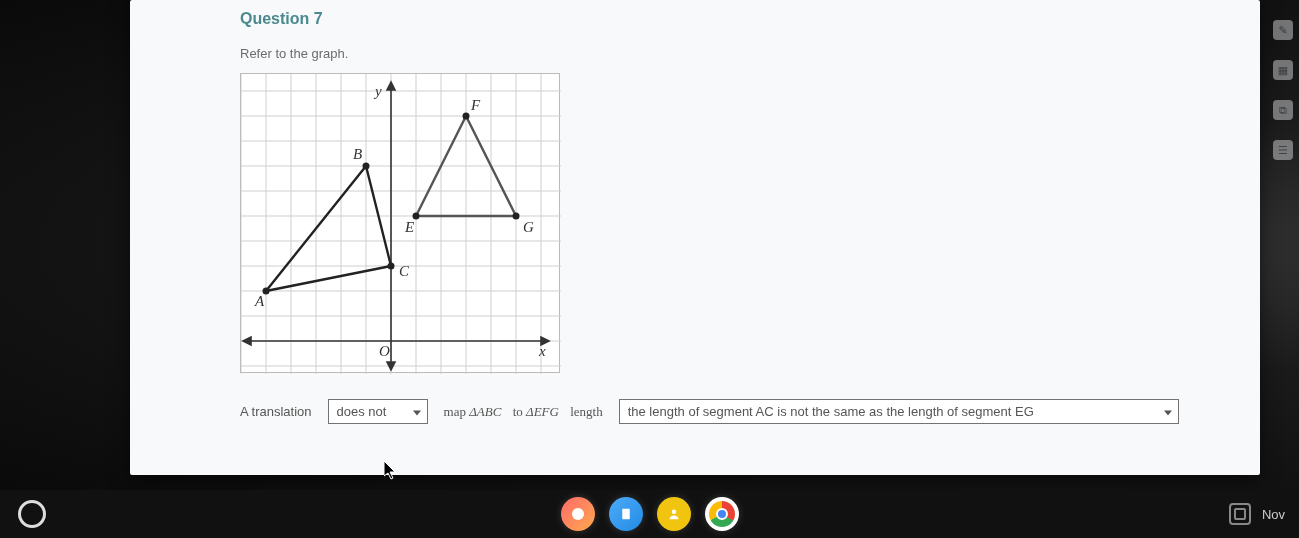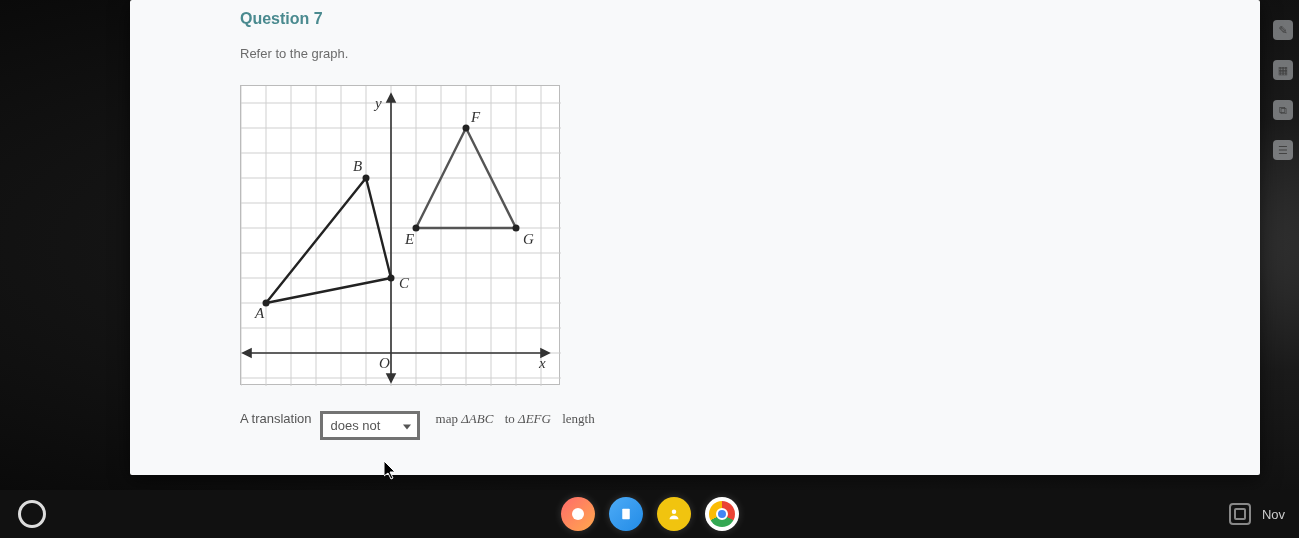--- a/index.html
+++ b/index.html
@@ -29,51 +29,53 @@
     .q-title {
       font-size: 16px;
       font-weight: 700;
       color: #4a8a8f;
       margin-bottom: 18px;
     }
 
     .instruction {
       font-size: 13px;
       color: #6b6b6b;
-      margin-bottom: 24px;
+      margin-bottom: 12px;
     }
 
     .graph-box {
       width: 320px;
       height: 300px;
       border: 1px solid #bbb;
       background: #fff;
       position: relative;
       margin-bottom: 26px;
     }
 
     .answer-line {
       display: flex;
+      align-items: center;
       gap: 8px;
       font-size: 13px;
       color: #555;
       white-space: nowrap;
     }
 
     .dropdown {
-      border: 3px solid #737373;
+      border: 1px solid #737373;
       background: #fff;
       padding: 4px 22px 4px 8px;
       font-size: 13px;
       color: #555;
       position: relative;
       min-height: 24px;
       display: inline-flex;
       align-items: center;
       cursor: pointer;
+      margin-left: 8px;
     }
     .dropdown::after {
       content: "";
       position: absolute;
       right: 6px;
       top: 50%;
       transform: translateY(-30%);
       border-left: 4px solid transparent;
       border-right: 4px solid transparent;
       border-top: 5px solid #555;
@@ -211,20 +213,23 @@
     </div>
 
     <div class="answer-line">
       <span>A translation</span>
       <span class="dropdown narrow">
         <span>does not</span>
       </span>
       <span class="math">
         <span class="upright">map </span>Δ<span>ABC</span><span class="upright"> to </span>Δ<span>EFG</span><span class="upright"> length</span>
       </span>
+      <span class="dropdown wide">
+        <span>the length of segment AC is not the same as the length of segment EG</span>
+      </span>
     </div>
 
     <div class="cursor-arrow">
       <svg width="16" height="20" viewBox="0 0 16 20">
           <path d="M0 0 L0 15 L4 12 L7 18 L9 17 L6 11 L11 11 Z" fill="#000" stroke="#fff" stroke-width="1"></path>
         </svg>
     </div>
 
   </div>
 

